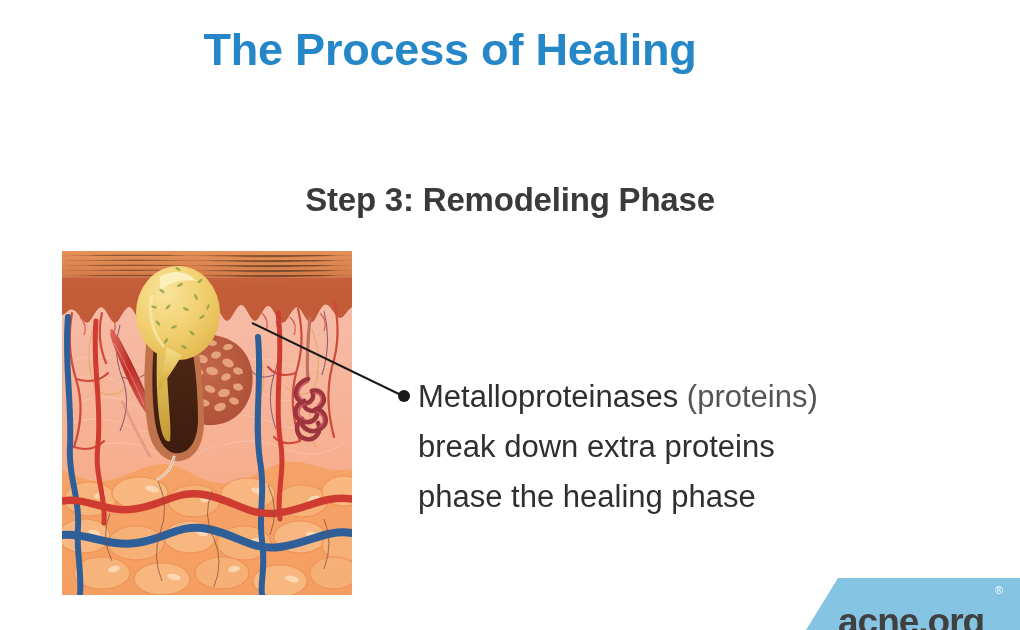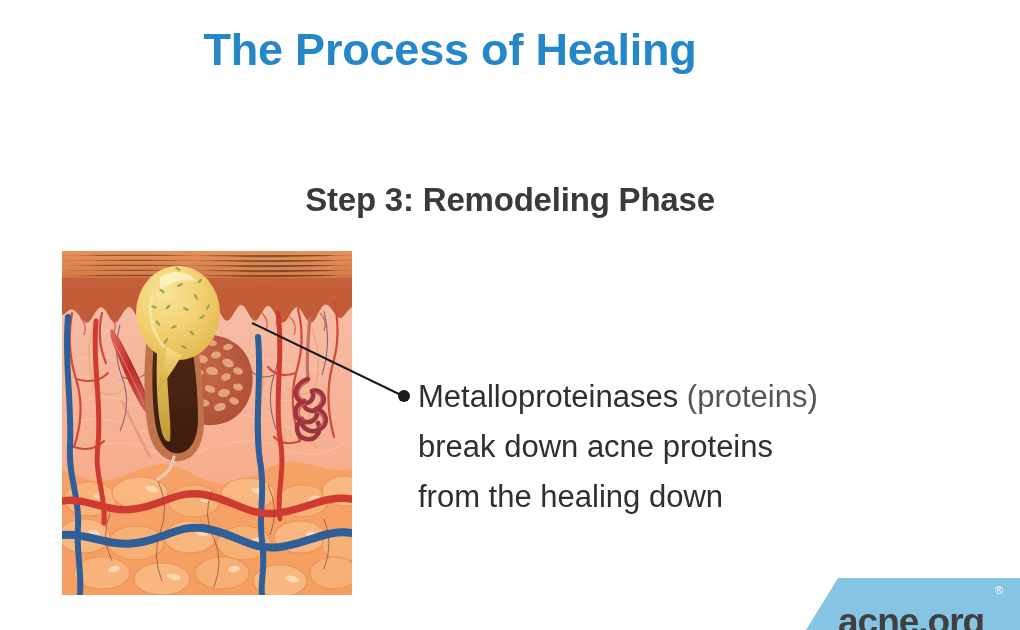--- a/index.html
+++ b/index.html
@@ -399,19 +399,19 @@
 
 <svg class="leader" viewBox="0 0 175 95" xmlns="http://www.w3.org/2000/svg">
   <line x1="7" y1="8" x2="156" y2="80" stroke="#1a1a1a" stroke-width="2"></line>
   <circle cx="159" cy="81" r="6" fill="#1a1a1a"></circle>
 </svg>
 
 <div class="callout">
   <div class="callout-text">
     <span>Metalloproteinases </span><span class="light">(proteins)</span>
   </div>
-  <div class="callout-text">break down acne proteins</div>
-  <div class="callout-text">from the healing down</div>
+  <div class="callout-text">break down extra proteins</div>
+  <div class="callout-text">phase the healing phase</div>
 </div>
 
 <div class="logo-banner"></div>
 <div class="logo-text">acne.org</div>
 <div class="logo-reg">®</div>
 
 </body></html>

